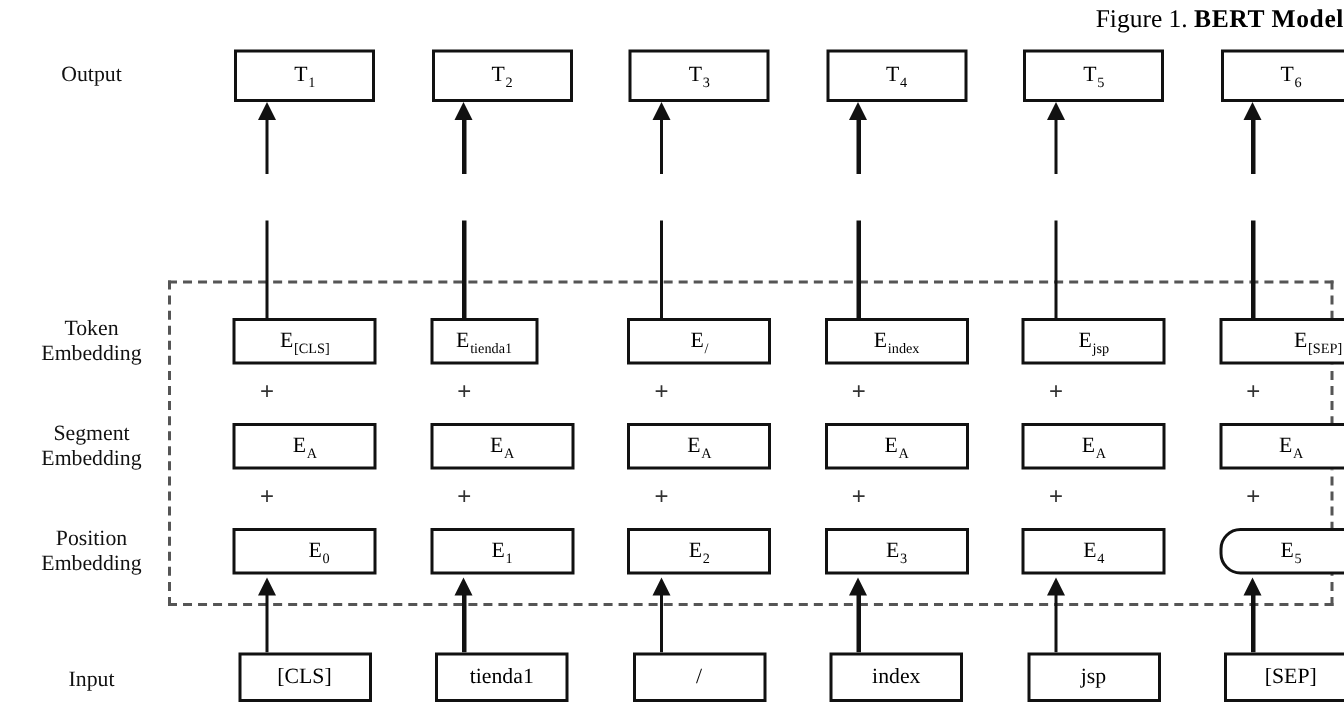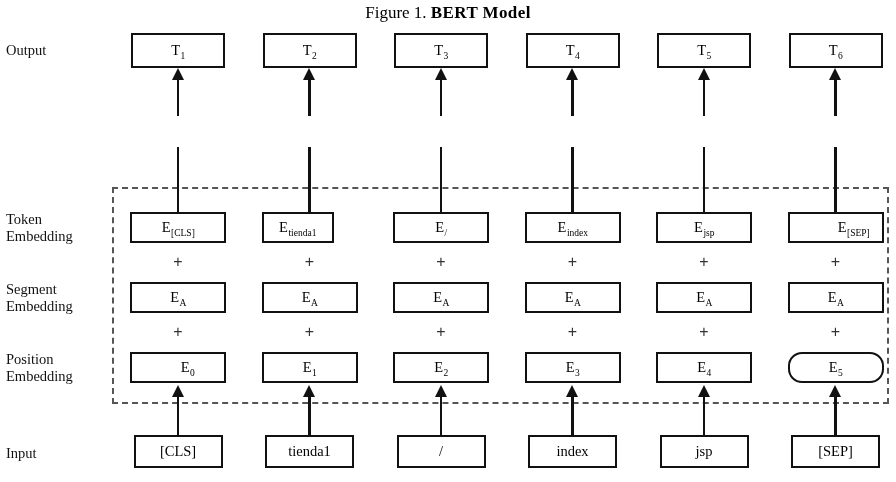--- a/index.html
+++ b/index.html
@@ -19,49 +19,51 @@
     background: #ffffff;
     overflow: hidden;
   }
 
   
   .fig-title {
     position: absolute;
     left: 0;
     top: 2px;
     width: 896px;
-    text-align: center;
+    text-align: right;
     font-size: 17px;
     line-height: 22px;
     white-space: nowrap;
   }
   .fig-title .title-prefix { font-weight: normal; }
   .fig-title .title-main { font-weight: bold; letter-spacing: 0.4px; }
 
   
   .row-label {
     position: absolute;
+    text-align: center;
     font-size: 14.5px;
     line-height: 16.5px;
     white-space: pre-line;
     color: #111;
   }
 
   
   .node-box {
     position: absolute;
     border: 2.2px solid #111111;
     background: #ffffff;
     box-sizing: border-box;
     display: flex;
     align-items: center;
     justify-content: center;
     font-size: 14.5px;
     line-height: 1;
     color: #000000;
+    margin-left: 25px;
   }
   .node-box .lbl { display: inline-block; }
   .node-box sub {
     font-size: 9.5px;
     line-height: 0;
     vertical-align: baseline;
     position: relative;
     top: 3.5px;
     left: 0.5px;
   }

